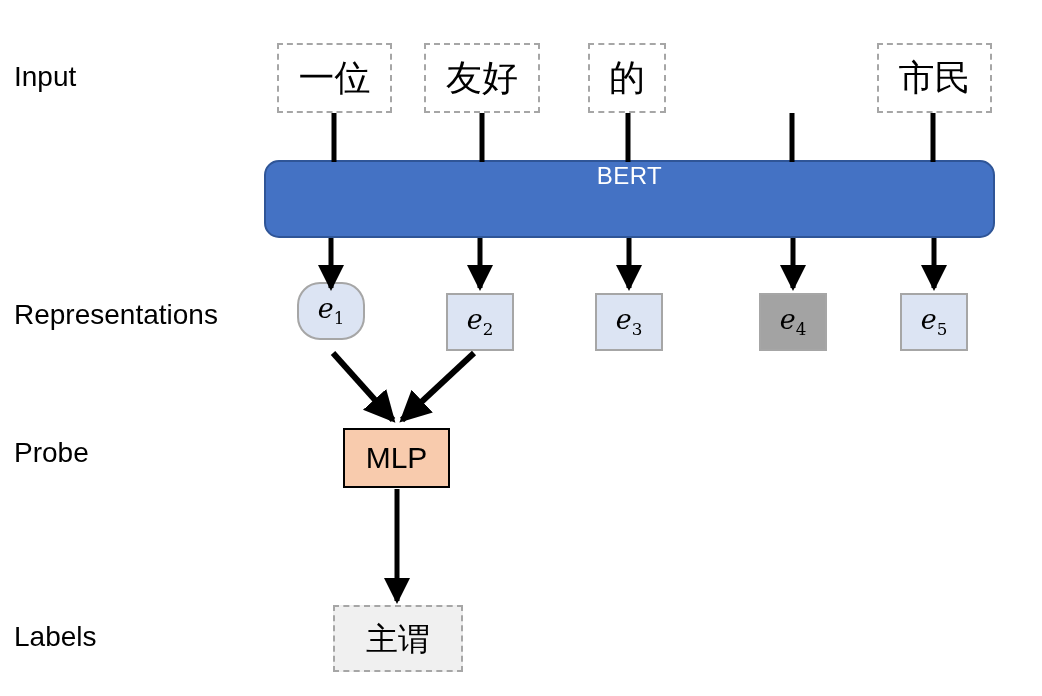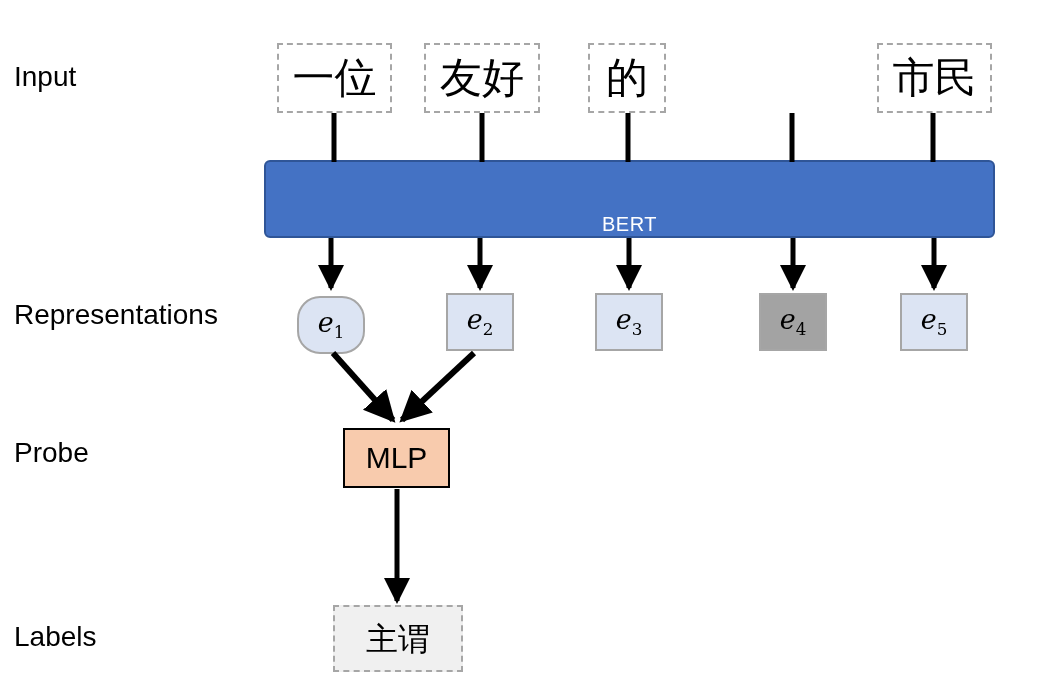--- a/index.html
+++ b/index.html
@@ -27,34 +27,34 @@
     line-height: 1;
   }
   
   .token-box {
     position: absolute;
     border: 2px dashed #a6a6a6;
     background: transparent;
     display: flex;
     align-items: center;
     justify-content: center;
-    font-size: 42px;
+    font-size: 36px;
     line-height: 1;
     color: #000000;
     box-sizing: border-box;
   }
   
   .bert-bar {
     position: absolute;
-    border-radius: 6px;
+    border-radius: 15px;
     display: flex;
-    align-items: flex-end;
+    align-items: flex-start;
     justify-content: center;
     color: #ffffff;
-    font-size: 20px;
+    font-size: 24px;
     letter-spacing: 0.5px;
     box-sizing: border-box;
   }
   
   .rep-box {
     position: absolute;
     border: 2px solid #a6a6a6;
     display: flex;
     align-items: center;
     justify-content: center;
@@ -118,21 +118,21 @@
 
   <div class="token-box" style="left: 277px; top: 43px; width: 115px; height: 70px; border-color: rgb(166, 166, 166);">一位</div>
   <div class="token-box" style="left: 424px; top: 43px; width: 116px; height: 70px; border-color: rgb(166, 166, 166);">友好</div>
   <div class="token-box" style="left: 588px; top: 43px; width: 78px; height: 70px; border-color: rgb(166, 166, 166);">的</div>
   <div class="token-box" style="left: 877px; top: 43px; width: 115px; height: 70px; border-color: rgb(166, 166, 166);">市民</div>
 
   <div class="bert-bar" id="bert-bar" style="left: 264px; top: 160px; width: 731px; height: 78px; background: rgb(68, 114, 196); border: 2px solid rgb(47, 85, 151); color: rgb(255, 255, 255);">
     <span>BERT</span>
   </div>
 
-  <div class="rep-box repbox" style="left: 297px; top: 296px; width: 68px; height: 58px; background: rgb(220, 228, 243); border-color: rgb(166, 166, 166); border-radius: 23px;">
+  <div class="rep-box repbox" style="left: 297px; top: 282px; width: 68px; height: 58px; background: rgb(220, 228, 243); border-color: rgb(166, 166, 166); border-radius: 23px;">
     <span class="etext">e<sub>1</sub></span>
   </div>
   <div class="rep-box repbox" style="left: 446px; top: 293px; width: 68px; height: 58px; background: rgb(220, 228, 243); border-color: rgb(166, 166, 166);">
     <span class="etext">e<sub>2</sub></span>
   </div>
   <div class="rep-box repbox" style="left: 595px; top: 293px; width: 68px; height: 58px; background: rgb(220, 228, 243); border-color: rgb(166, 166, 166);">
     <span class="etext">e<sub>3</sub></span>
   </div>
   <div class="rep-box repbox" style="left: 759px; top: 293px; width: 68px; height: 58px; background: #a3a3a3; border-color: rgb(166, 166, 166);">
     <span class="etext">e<sub>4</sub></span>

